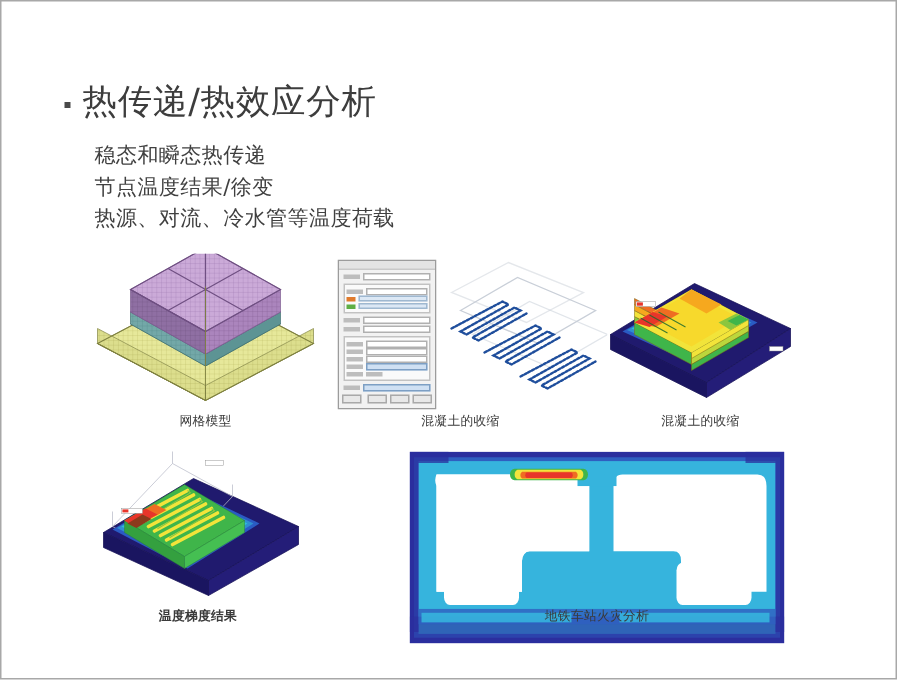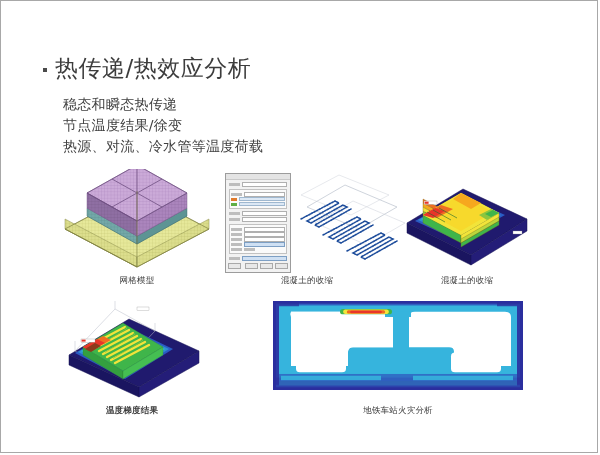--- a/index.html
+++ b/index.html
@@ -50,21 +50,21 @@
   
   #fig-mesh      {left:52px; top:168px; width:168px;height:104px;}
   #fig-mesh .cap {top:106px;font-family:Liberation Serif, serif;}
   #fig-dialog    {left:224px;top:172px;width:66px; height:100px;}
   #fig-pipe      {left:292px;top:172px;width:112px;height:100px;}
   #fig-pipe .cap {top:102px; left:-66px; width:160px;}
   #fig-nodal     {left:400px;top:168px;width:132px;height:104px;}
   #fig-nodal .cap{top:106px;}
   #fig-grad      {left:58px; top:298px;width:146px;height:104px;}
   #fig-grad .cap {top:106px;font-weight:bold;}
-  #fig-subway    {left:272px;top:300px;width:250px;height:89px;border-radius:25px;}
+  #fig-subway    {left:272px;top:300px;width:250px;height:128px;border-radius:25px;}
   #fig-subway .cap{top:104px;}
 
   
   .dlg{
     position:absolute;inset:0;background:#f2f2f2;
     border:1px solid #9c9c9c;box-sizing:border-box;
     padding:2px 2px 2px 2px;
   }
   .dlg-title{
     height:5px;background:#e4e4e4;border-bottom:1px solid #c9c9c9;

